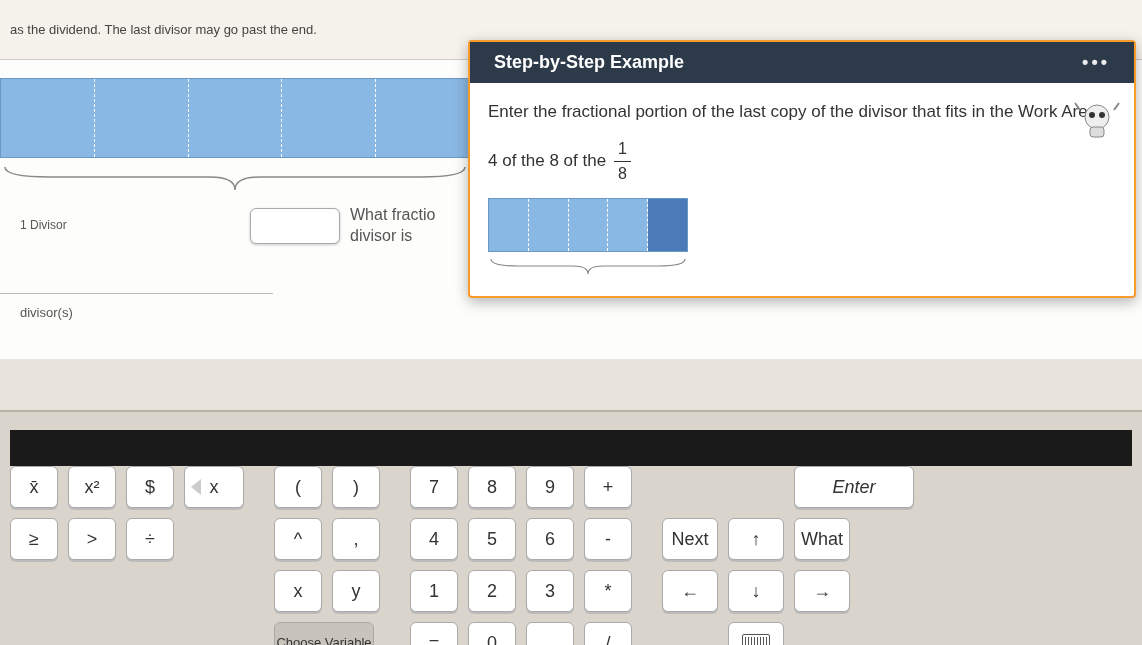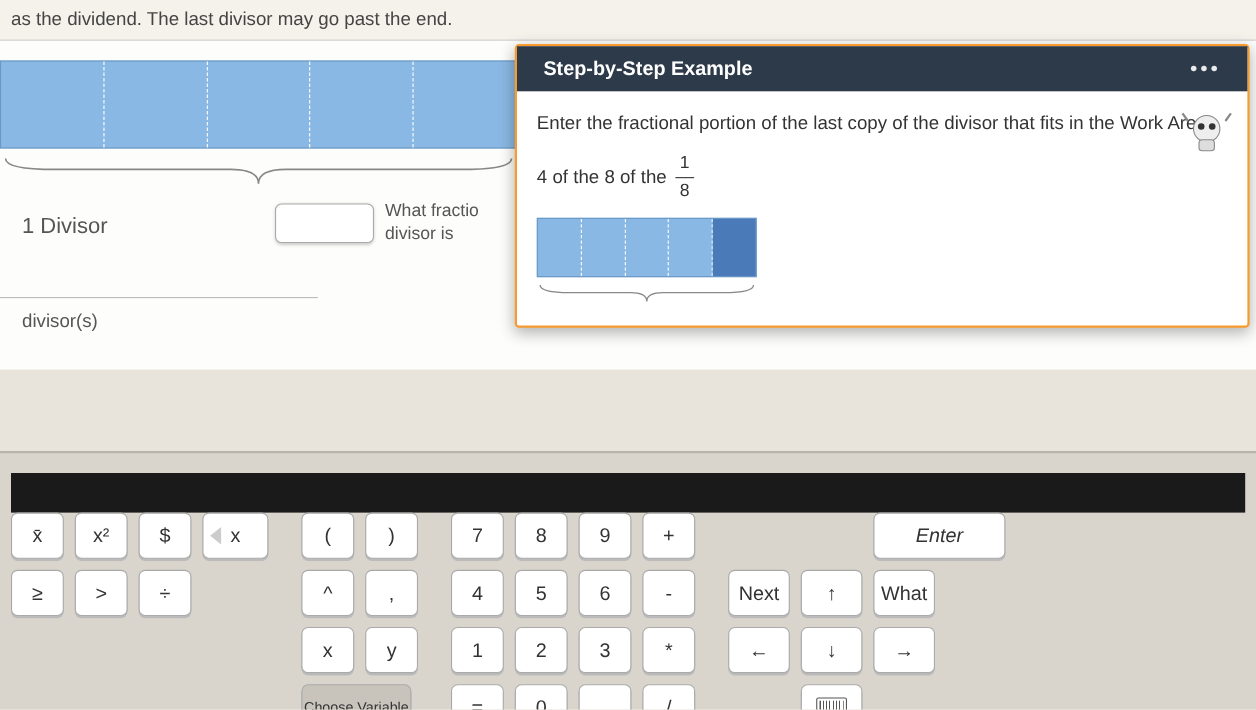--- a/index.html
+++ b/index.html
@@ -6,22 +6,22 @@
 body {
   font-family: "Segoe UI", Arial, sans-serif;
   background: #e8e4dc;
   width: 1142px;
   height: 645px;
   overflow: hidden;
   position: relative;
   color: #333;
 }
 .topline {
-  padding: 8px 10px;
-  font-size: 17px;
+  padding: 22px 10px;
+  font-size: 13px;
   color: #444;
   background: #f5f2eb;
 }
 .work-area {
   position: relative;
   height: 300px;
   background: #fdfdfb;
   border-top: 1px solid #ccc;
 }
 .pattern-strip {
@@ -40,21 +40,21 @@
 .pattern-strip .cell:last-child{border-right:none;}
 .brace {
   position:absolute;
   left:0; top:102px;
   width:470px; height:30px;
 }
 .brace svg{width:100%;height:100%;}
 .divisor-label {
   position:absolute;
   left:20px; top:158px;
-  font-size:20px;
+  font-size:12px;
   color:#555;
 }
 .frac-input-area {
   position:absolute;
   left:250px; top:145px;
   display:flex;
   align-items:center;
   gap:10px;
 }
 .glow {
@@ -72,21 +72,21 @@
   box-shadow:0 1px 3px rgba(0,0,0,0.2);
 }
 .frac-prompt {
   font-size:16px;
   color:#555;
   line-height:1.3;
 }
 .divisors-label {
   position:absolute;
   left:20px; top:245px;
-  font-size:17px;
+  font-size:13px;
   color:#555;
 }
 .divisors-label::before{
   content:"";
   position:absolute;
   left:-20px; right:-200px; top:-12px;
   border-top:1px solid #bbb;
 }
 
 

